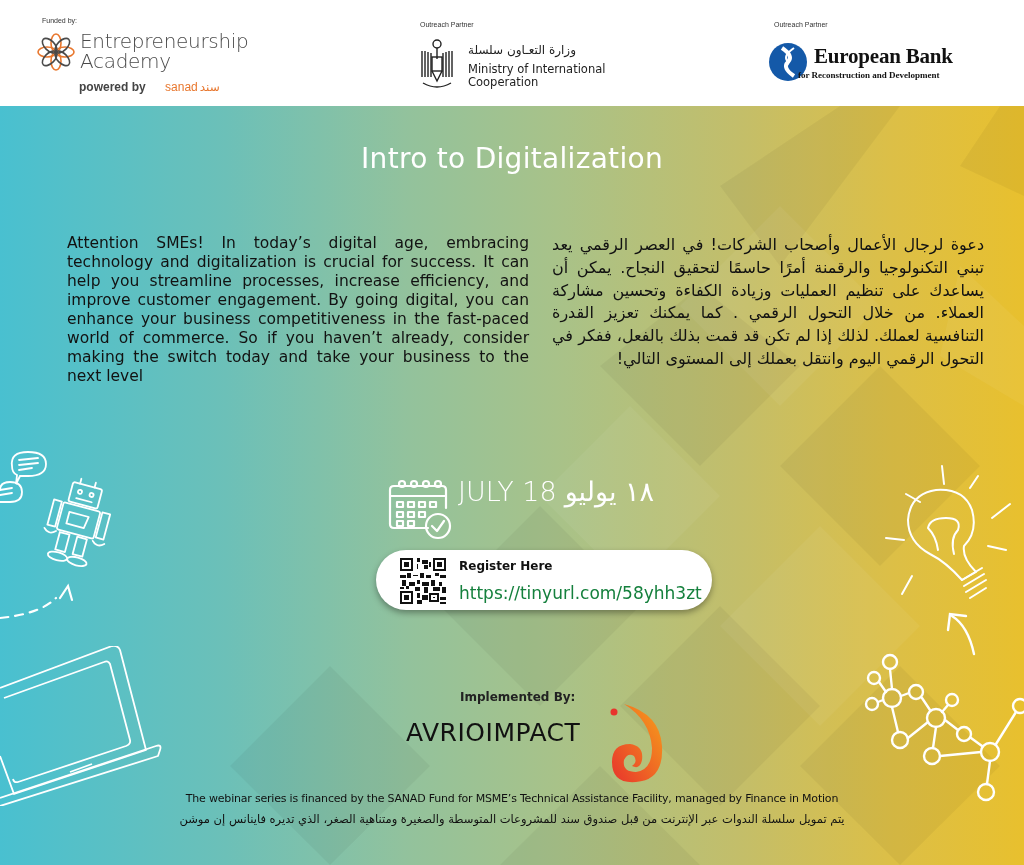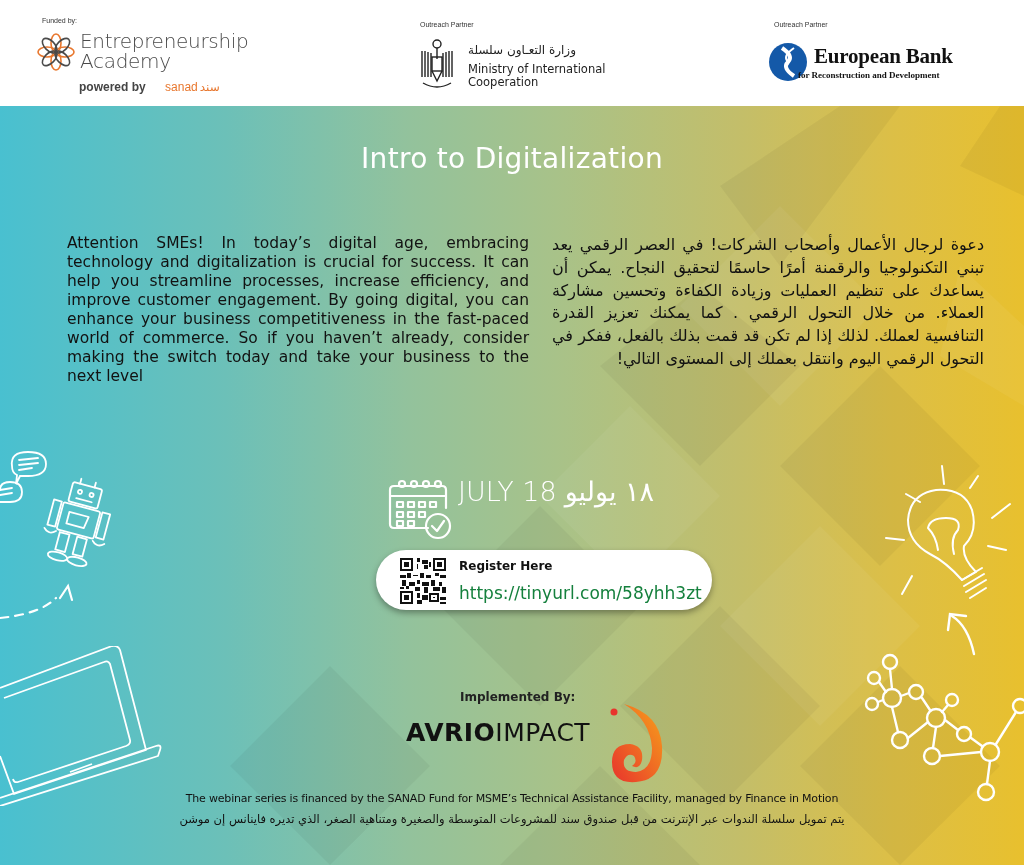--- a/index.html
+++ b/index.html
@@ -49,21 +49,21 @@
     .event-time { position: absolute; left: 70px; top: 38px; font-family: "DejaVu Sans", sans-serif; font-size: 27px; color: #ffffff; white-space: nowrap; }
     .event-time .tz { font-size: 14px; margin-left: 4px; }
 
     .register { position: absolute; left: 376px; top: 444px; width: 336px; height: 60px; background: #ffffff; border-radius: 30px; box-shadow: 0 3px 6px rgba(0,0,0,0.35); }
     .qr { position: absolute; left: 24px; top: 8px; width: 46px; height: 46px; }
     .reg-label { position: absolute; left: 83px; top: 9px; font-family: "DejaVu Sans", sans-serif; font-weight: bold; font-size: 12px; color: #111; white-space: nowrap; }
     .reg-url { position: absolute; left: 83px; top: 33px; font-family: "DejaVu Sans", sans-serif; font-size: 17px; color: #15803d; white-space: nowrap; }
 
     .impl-label { position: absolute; left: 460px; top: 584px; font-family: "DejaVu Sans", sans-serif; font-size: 12px; color: #222; white-space: nowrap; font-weight: bold; }
     .avrio { position: absolute; left: 406px; top: 612px; font-family: "DejaVu Sans", sans-serif; font-size: 25px; color: #111; white-space: nowrap; letter-spacing: 0.5px; }
-    .avrio .bold { font-weight: bold; text-align: right; }
+    .avrio .bold { font-weight: normal; text-align: right; }
     .avrio-mark { position: absolute; left: 606px; top: 594px; width: 62px; height: 86px; }
 
     .footer-en { position: absolute; left: 0; top: 686px; width: 1024px; text-align: center; font-family: "DejaVu Sans", sans-serif; font-size: 11px; color: #111; white-space: nowrap; letter-spacing: -0.2px; }
     .footer-ar { position: absolute; left: 0; top: 706px; width: 1024px; text-align: center; font-family: "DejaVu Sans", sans-serif; font-size: 11.5px; color: #111; white-space: nowrap; direction: rtl; }
 
     .doodle { position: absolute; pointer-events: none; }
   </style>
 </head>
 <body>
 

